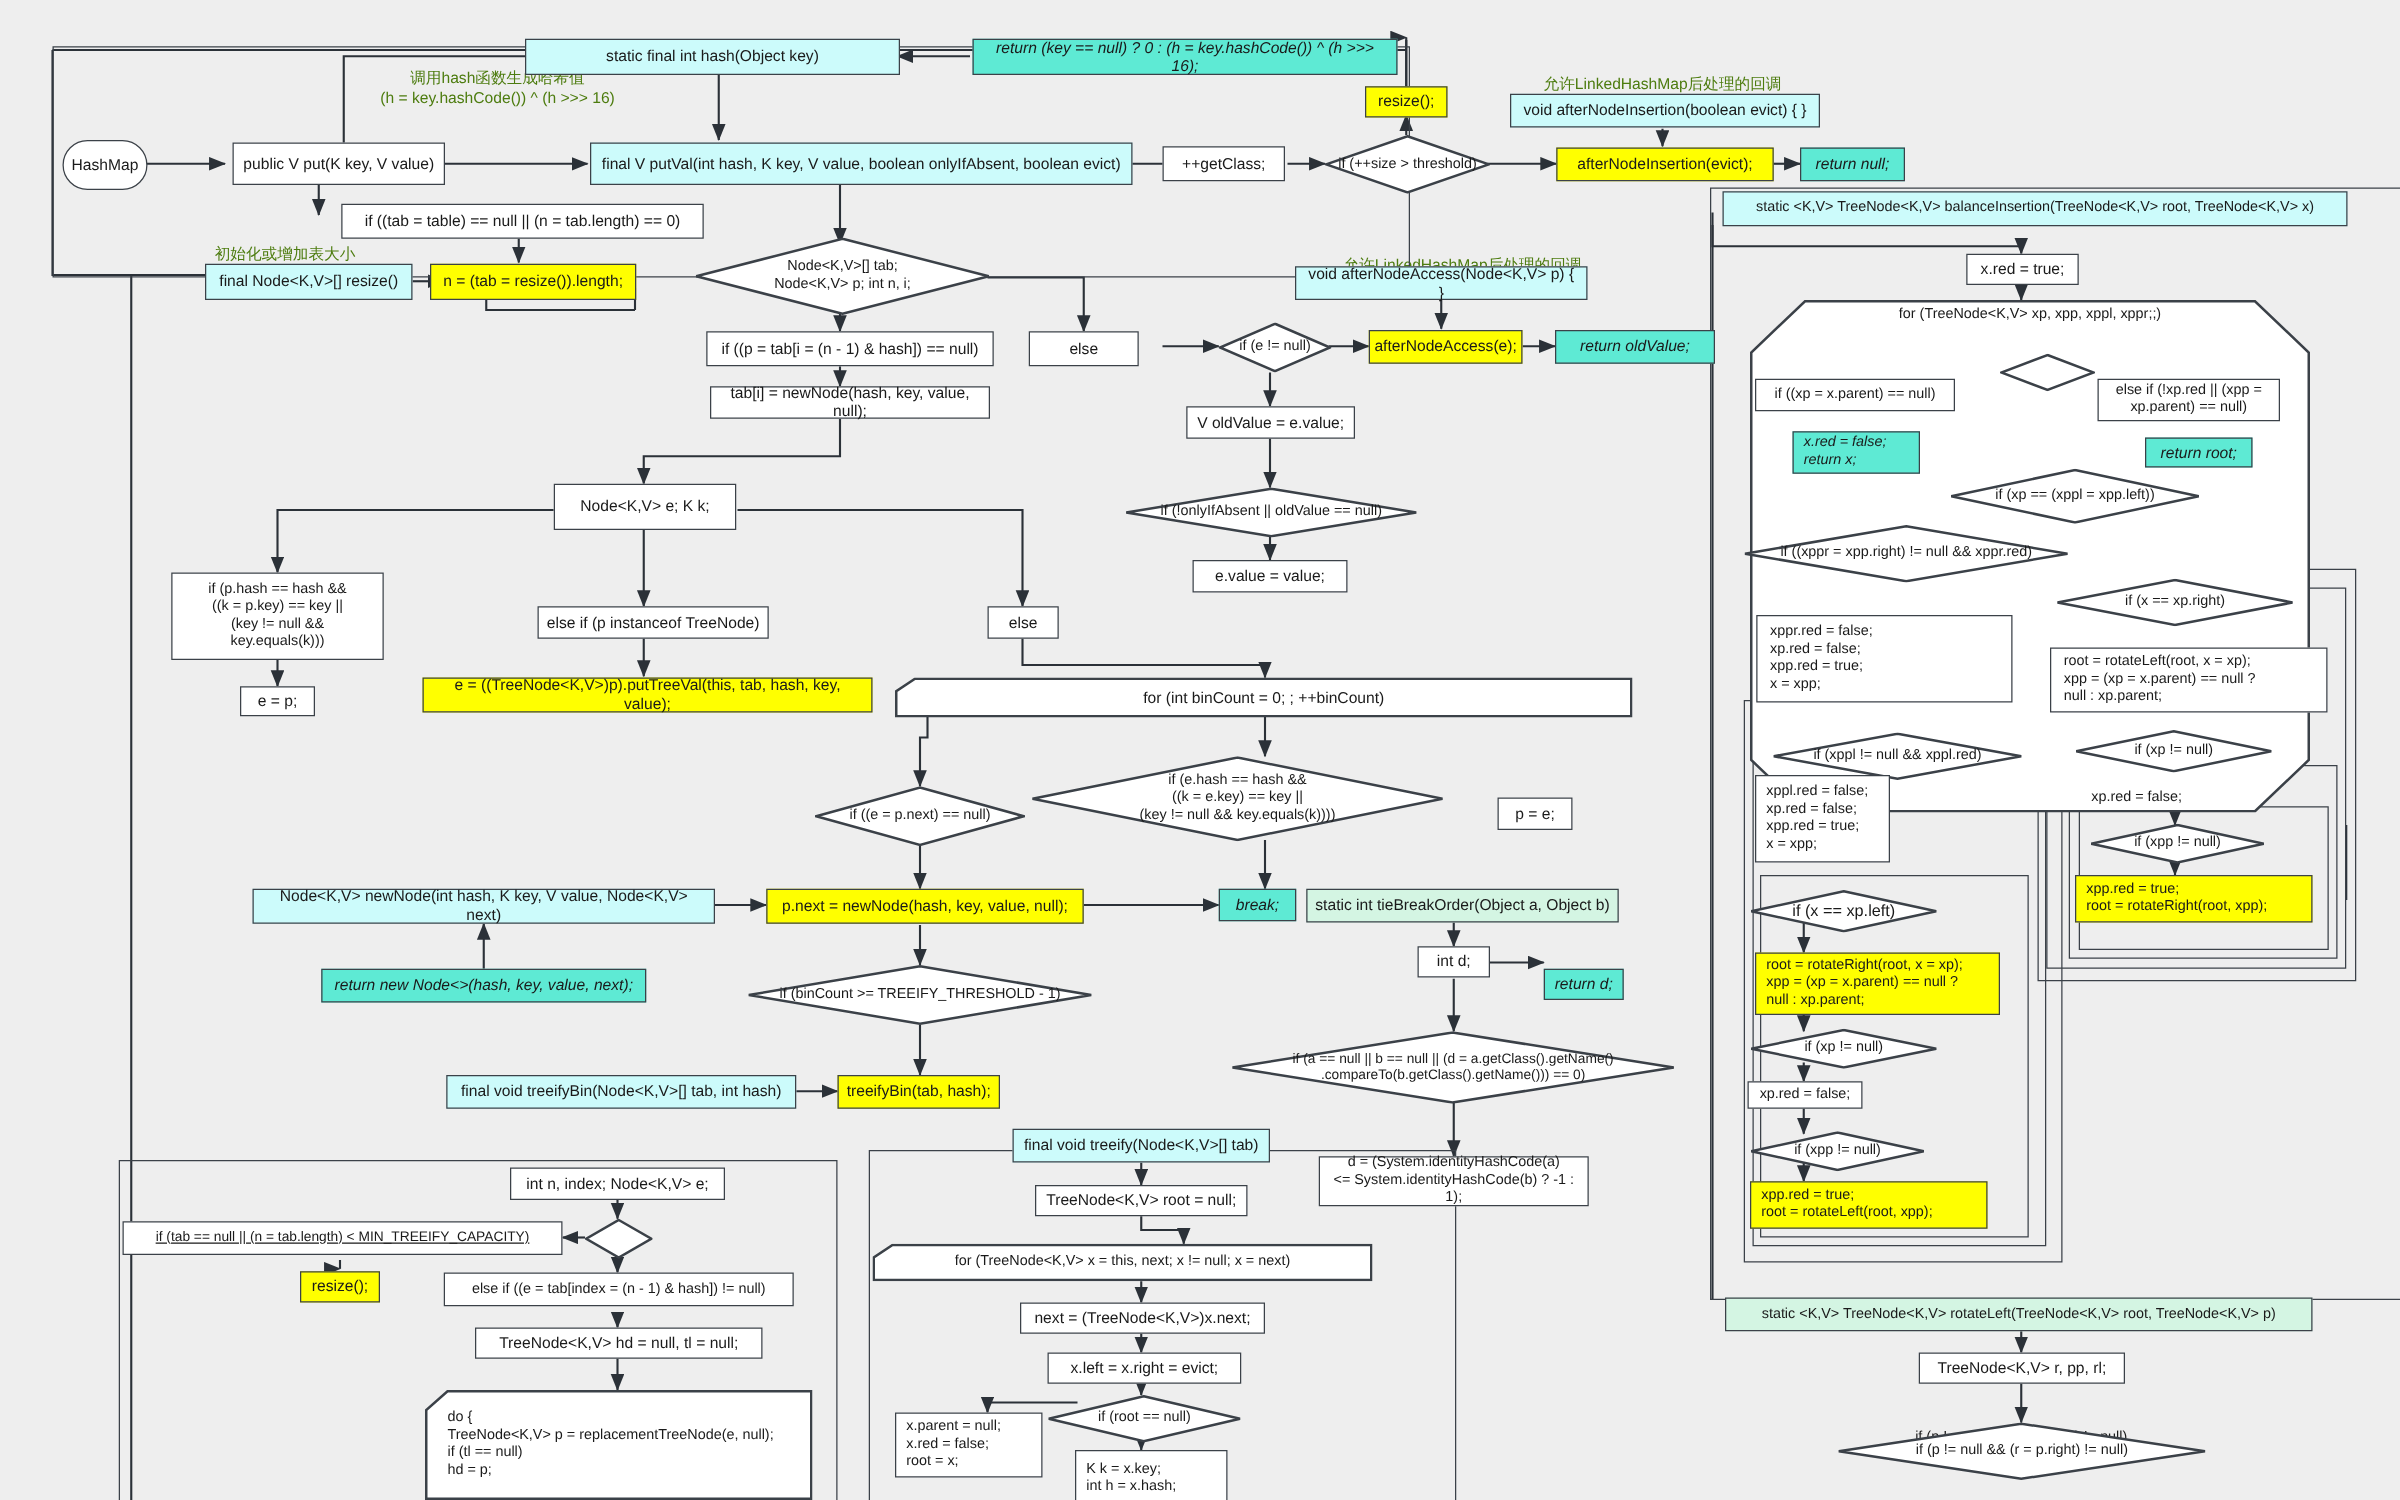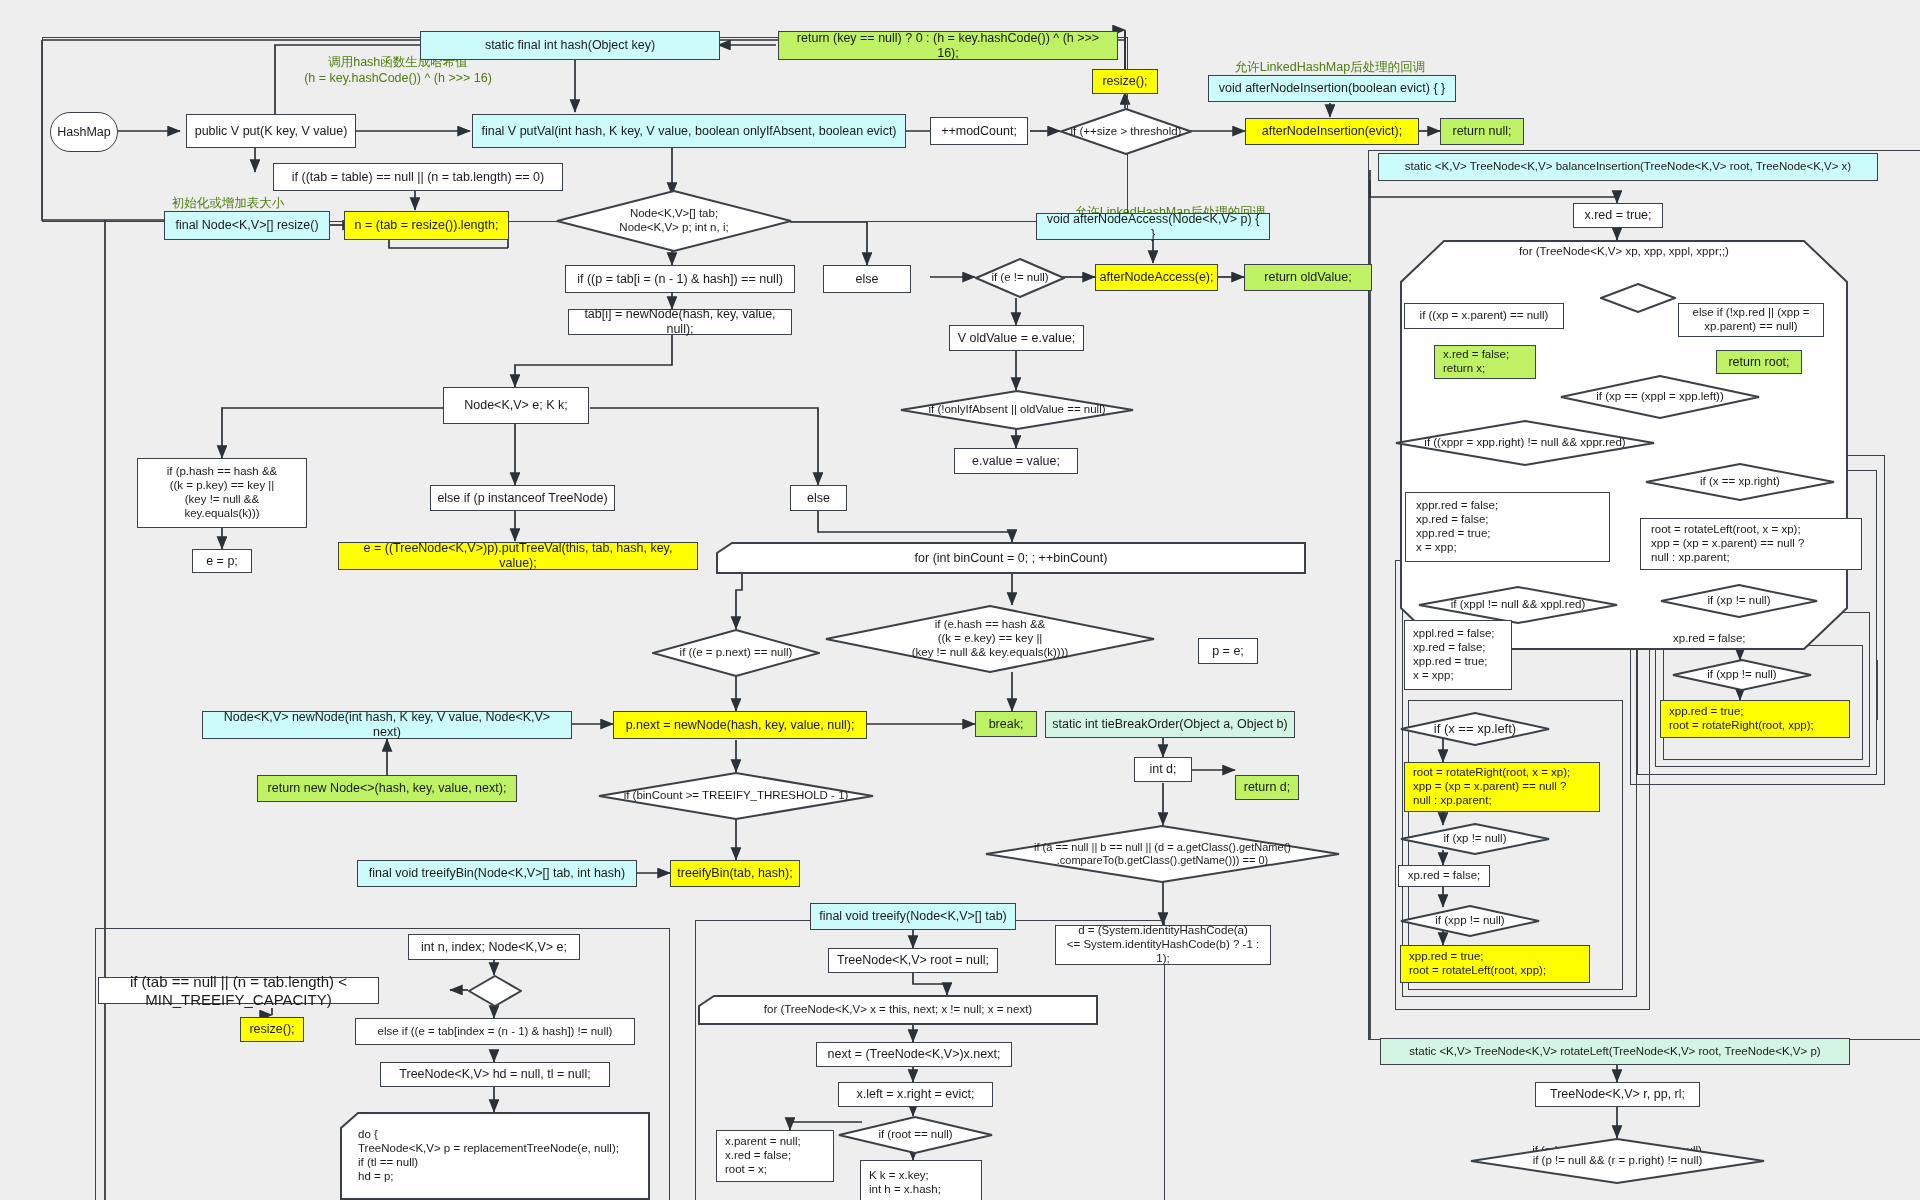--- a/index.html
+++ b/index.html
@@ -27,21 +27,21 @@
     font-size: 12.5px;
     line-height: 1.2;
     color: #1a1a1a;
     padding: 2px 6px;
     white-space: pre-line;
     background: #ffffff;
   }
   .white  { background:#ffffff; }
   .cyan   { background:#ccfbfb; }
   .yellow { background:#ffff00; }
-  .red    { background:#bef264; }
+  .red    { background:#5eead4;font-style:italic; }
   .mint   { background:#d4f5e3; }
 
   
   .term { border-radius: 22px; }
 
   
   .diamond {
     border: none;
     background: transparent;
   }
@@ -306,21 +306,21 @@
   <div class="node red" style="left:778px; top:31px; width:340px; height:29px;">return (key == null) ? 0 : (h = key.hashCode()) ^ (h &gt;&gt;&gt; 16);</div>
 
   <div class="node cyan" style="left:472px; top:114px; width:434px; height:34px;">final V putVal(int hash, K key, V value, boolean onlyIfAbsent, boolean evict)</div>
 
   <div class="node white" style="left:273px; top:163px; width:290px; height:28px;">if ((tab = table) == null || (n = tab.length) == 0)</div>
 
   <div class="node cyan" style="left:164px; top:211px; width:166px; height:29px;">final Node&lt;K,V&gt;[] resize()</div>
 
   <div class="node yellow" style="left:344px; top:211px; width:165px; height:29px;">n = (tab = resize()).length;</div>
 
-  <div class="node white" style="left:930px; top:117px; width:98px; height:28px;">++modCount;</div>
+  <div class="node white" style="left:930px; top:117px; width:98px; height:28px;">++getClass;</div>
 
   <div class="node diamond" style="left:1060px; top:108px; width:132px; height:47px;">
     <svg viewBox="0 0 132 47" preserveAspectRatio="none">
         <polygon points="66,1 131,23.5 66,46 1,23.5" fill="#ffffff" stroke="#3b4148" stroke-width="2" vector-effect="non-scaling-stroke"></polygon>
       </svg>
     <span class="dlabel" style="font-size:11.5px;">if (++size &gt; threshold)</span>
   </div>
 
   <div class="node yellow" style="left:1092px; top:69px; width:66px; height:25px;">resize();</div>
 
@@ -447,21 +447,21 @@
 &lt;= System.identityHashCode(b) ? -1 : 1);</div>
 
   <div class="node white" style="left:408px; top:934px; width:172px; height:26px;">int n, index; Node&lt;K,V&gt; e;</div>
 
   <div class="node diamond" style="left:468px; top:975px; width:54px; height:32px;">
     <svg viewBox="0 0 54 32" preserveAspectRatio="none">
         <polygon points="27,1 53,16 27,31 1,16" fill="#ffffff" stroke="#3b4148" stroke-width="2" vector-effect="non-scaling-stroke"></polygon>
       </svg>
   </div>
 
-  <div class="node white" style="left:98px; top:977px; width:281px; height:27px; font-size:15px;">if (tab == null || (n = tab.length) &lt; MIN_TREEIFY_CAPACITY)</div>
+  <div class="node white" style="left:98px; top:977px; width:352px; height:27px; font-size:11px;text-decoration:underline;">if (tab == null || (n = tab.length) &lt; MIN_TREEIFY_CAPACITY)</div>
 
   <div class="node yellow" style="left:240px; top:1017px; width:64px; height:25px;">resize();</div>
 
   <div class="node white" style="left:355px; top:1018px; width:280px; height:27px; font-size:11.5px;">else if ((e = tab[index = (n - 1) &amp; hash]) != null)</div>
 
   <div class="node white" style="left:380px; top:1062px; width:230px; height:25px;">TreeNode&lt;K,V&gt; hd = null, tl = null;</div>
 
   <div class="node hexbox" style="left:340px; top:1112px; width:310px; height:88px;">
     <svg viewBox="0 0 310 88" preserveAspectRatio="none">
         <polygon points="18,1 309,1 309,87 1,87 1,16" fill="#ffffff" stroke="#3b4148" stroke-width="2" vector-effect="non-scaling-stroke"></polygon>

